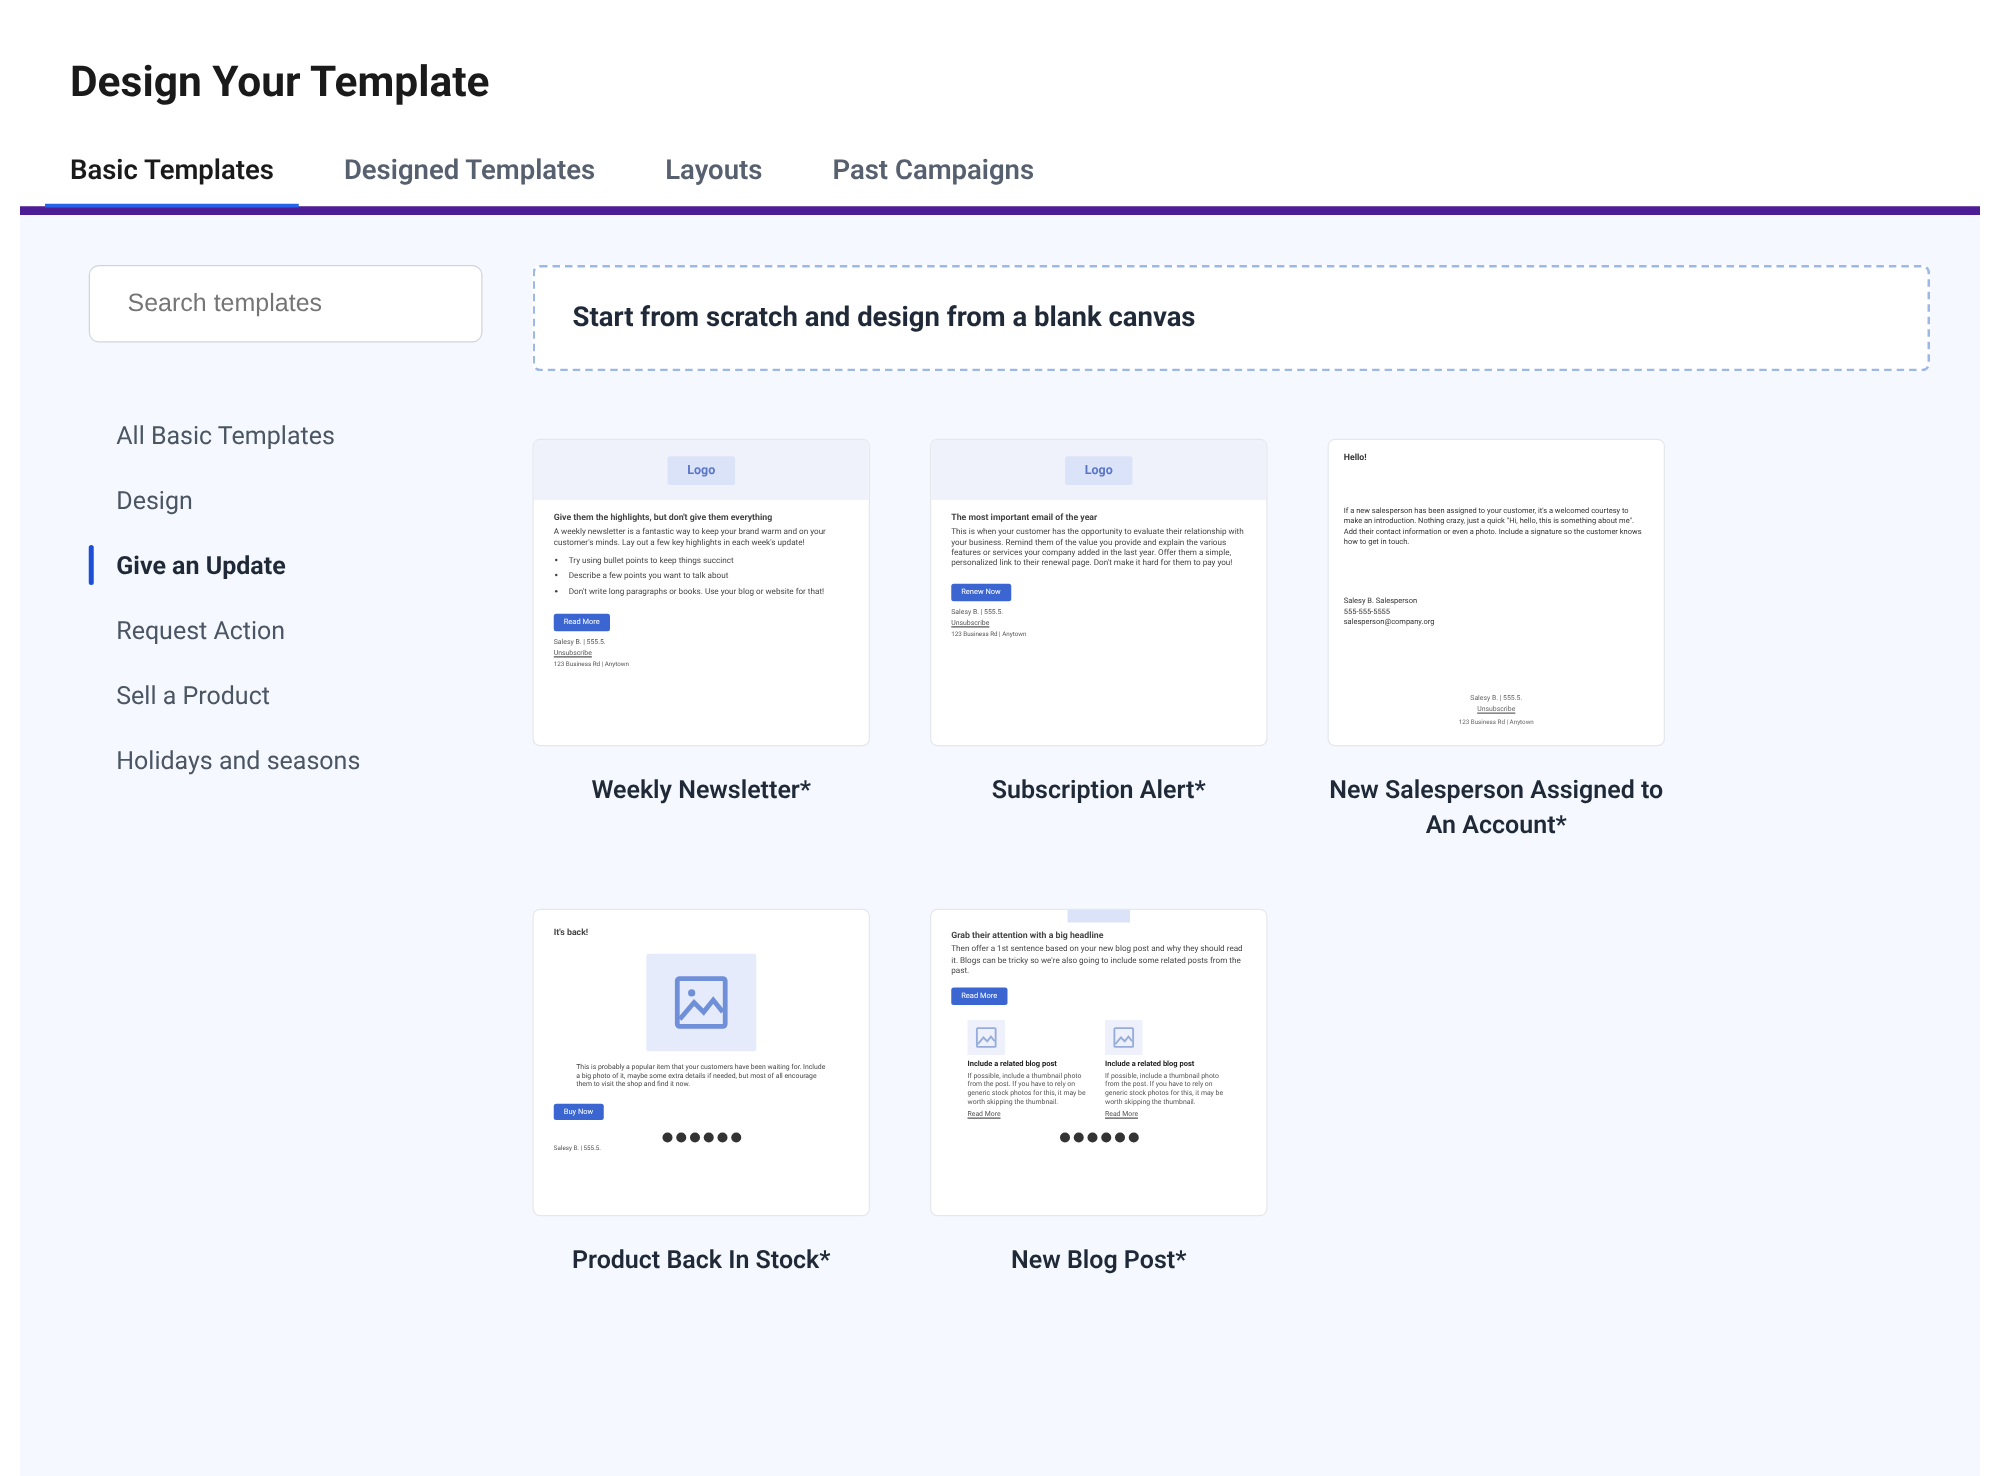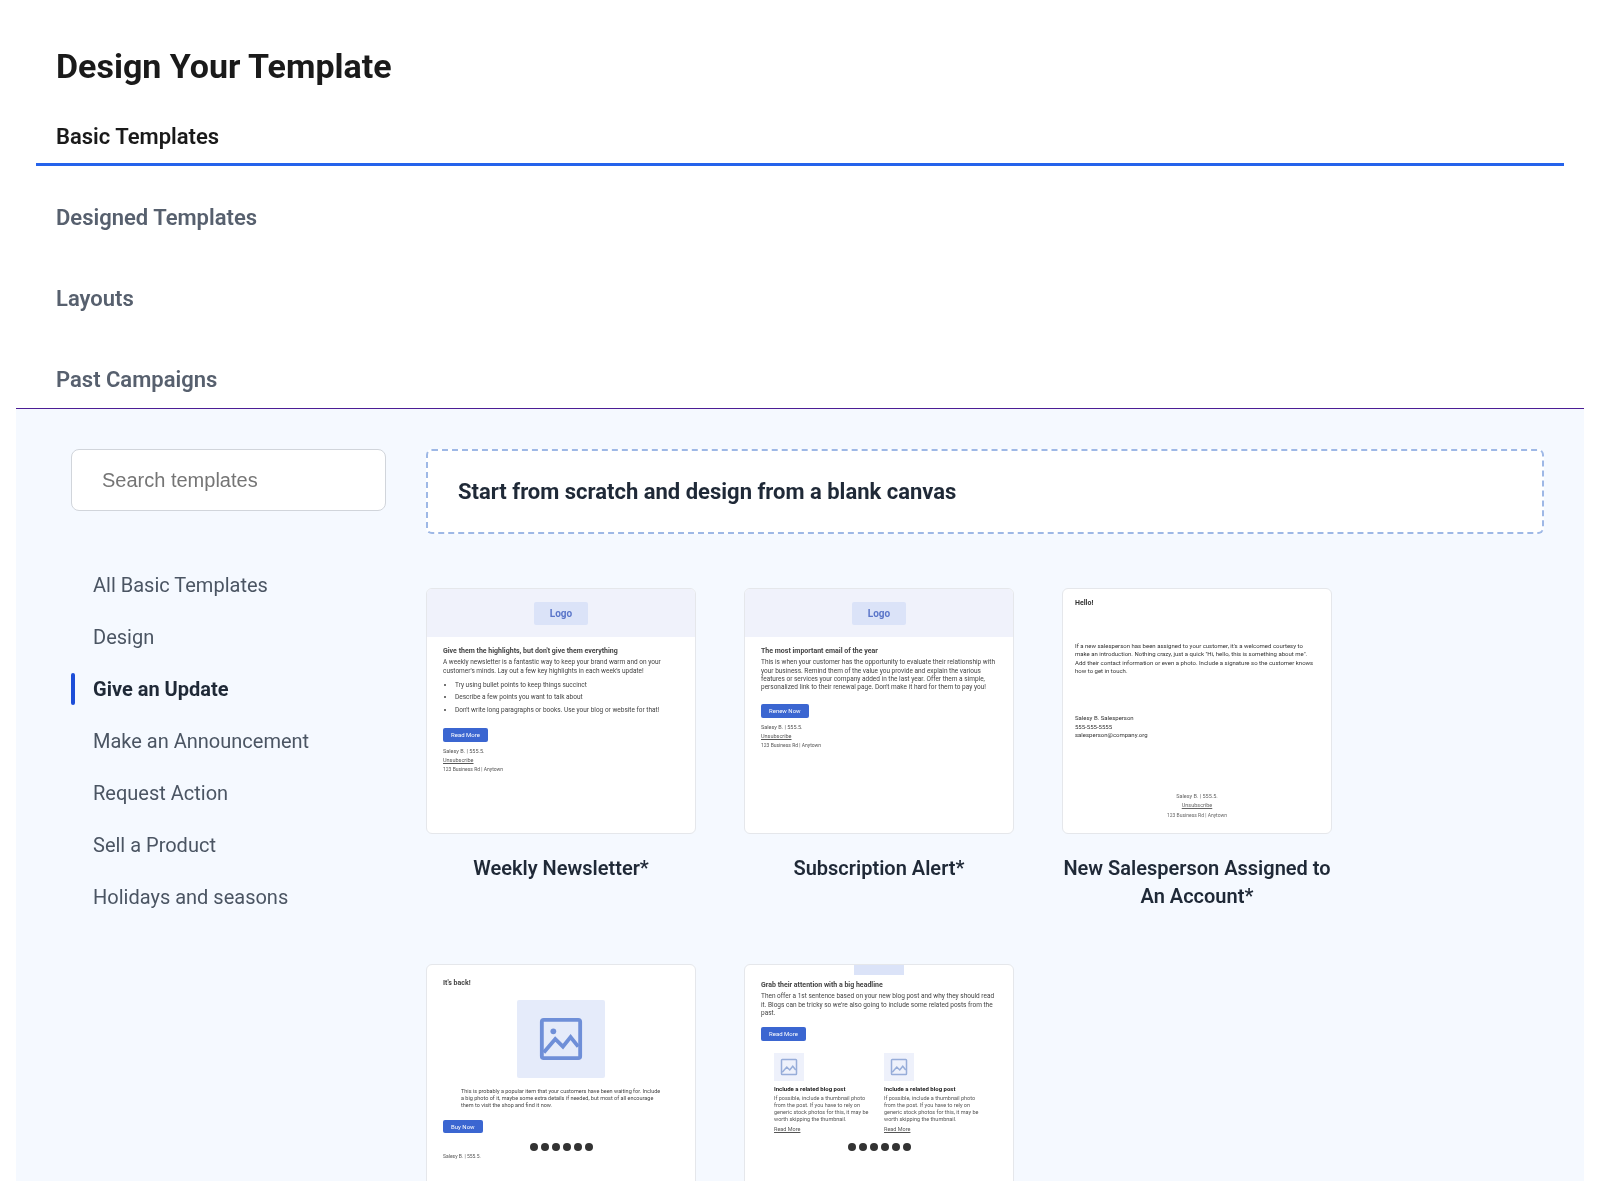--- a/index.html
+++ b/index.html
@@ -15,24 +15,23 @@
     padding: 16px;
   }
   .page-title {
     font-size: 34px;
     font-weight: 700;
     color: #1a1a1a;
     padding: 30px 40px 38px 40px;
   }
   .tabs {
     display: flex;
-    gap: 40px;
+    gap: 56px;
     padding: 0 40px;
-    border-bottom: 1px solid #4c1d95;
-    flex-direction: column;
+    border-bottom: 7px solid #4c1d95;
   }
   .tab {
     font-size: 22px;
     font-weight: 600;
     color: #57606e;
     padding: 0 0 16px 0;
     cursor: pointer;
     position: relative;
   }
   .tab.active {
@@ -262,21 +261,20 @@
             <circle cx="10" cy="10" r="7"></circle>
               <line x1="21" y1="21" x2="15.5" y2="15.5"></line>
           </svg>
         </span>
         <input class="search-input" type="text" placeholder="Search templates" style="">
       </div>
 
       <div class="sidebar-item">All Basic Templates</div>
       <div class="sidebar-item">Design</div>
       <div class="sidebar-item active">Give an Update</div>
-      <div class="sidebar-item">Make an Announcement</div>
       <div class="sidebar-item">Request Action</div>
       <div class="sidebar-item">Sell a Product</div>
       <div class="sidebar-item">Holidays and seasons</div>
     </aside>
 
     <main class="main">
       <div class="scratch-banner">
         <span class="scratch-text">Start from scratch and design from a blank canvas</span>
       </div>
 

